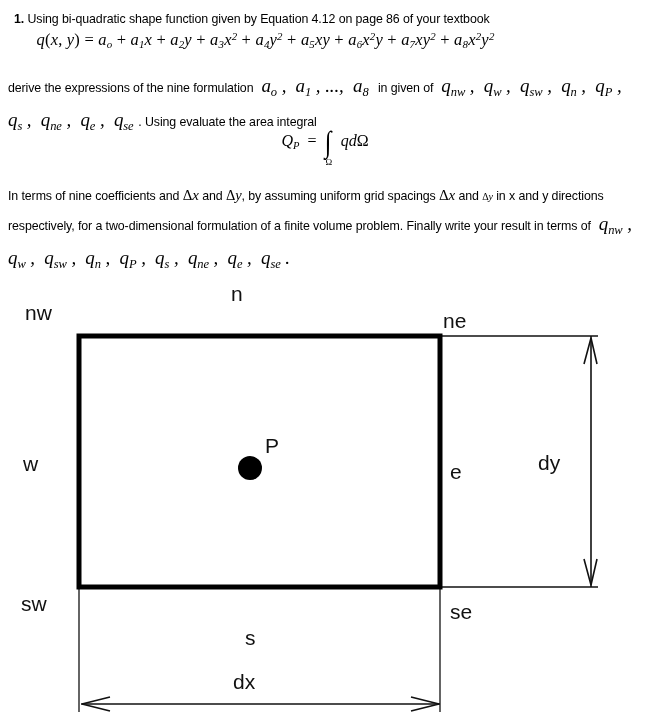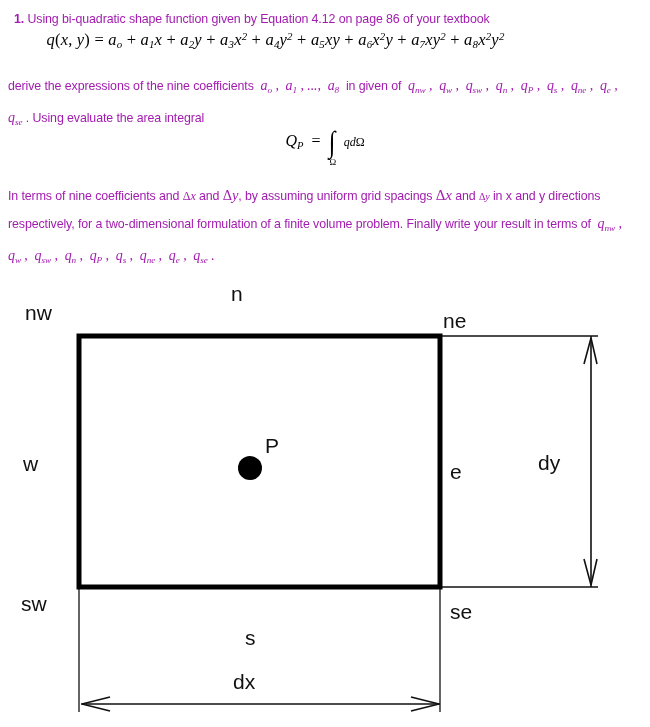--- a/index.html
+++ b/index.html
@@ -22,53 +22,53 @@
     left: 0;
     top: 0;
     width: 650px;
     padding: 0 8px;
     box-sizing: border-box;
   }
 
   .para {
     font-size: 12.4px;
     line-height: 27px;
-    color: #a21caf;
+    color: #000000;
     letter-spacing: -0.1px;
   }
 
   .para-1 { margin: 6px 0 0 6px; }
 
   b.num { font-weight: bold; }
 
   
   .math {
     font-family: "Liberation Serif", serif;
     font-style: italic;
-    font-size: 14px;
+    font-size: 19px;
   }
   .math-up {
     font-family: "Liberation Serif", serif;
     font-style: normal;
   }
   sub {
     font-size: 0.66em;
     vertical-align: -0.30em;
     font-style: italic;
   }
   sup {
     font-size: 0.66em;
     vertical-align: 0.50em;
     font-style: italic;
   }
 
   
   .eq-shape {
     position: absolute;
-    left: 16px;
+    left: 6px;
     top: 30px;
     width: 519px;
     text-align: center;
     font-family: "Liberation Serif", serif;
     font-style: italic;
     font-size: 16.5px;
     letter-spacing: 0.2px;
   }
   .eq-shape .op { font-style: normal; }
 
@@ -131,44 +131,44 @@
 
 </div>
 
 <div class="eq-shape">
   <span class="math-up"><i>q</i>(<i>x</i>,&nbsp;<i>y</i>)</span>
   <span class="op"> = </span>
   <span><i>a</i><sub>o</sub></span><span class="op"> + </span><span><i>a</i><sub>1</sub><i>x</i></span><span class="op"> + </span><span><i>a</i><sub>2</sub><i>y</i></span><span class="op"> + </span><span><i>a</i><sub>3</sub><i>x</i><sup>2</sup></span><span class="op"> + </span><span><i>a</i><sub>4</sub><i>y</i><sup>2</sup></span><span class="op"> + </span><span><i>a</i><sub>5</sub><i>xy</i></span><span class="op"> + </span><span><i>a</i><sub>6</sub><i>x</i><sup>2</sup><i>y</i></span><span class="op"> + </span><span><i>a</i><sub>7</sub><i>xy</i><sup>2</sup></span><span class="op"> + </span><span><i>a</i><sub>8</sub><i>x</i><sup>2</sup><i>y</i><sup>2</sup></span>
 </div>
 
 <div class="para" style="position:absolute; left:8px; top:72px; width:630px;">
-  <span>derive the expressions of the nine coefficients</span>
+  <span>derive the expressions of the nine formulation</span>
   <span class="math">
     &nbsp;<i>a</i><sub>o</sub> ,&nbsp; <i>a</i><sub>1</sub> , ...,&nbsp; <i>a</i><sub>8</sub>&nbsp;
   </span>
   <span>in given of</span>
   <span class="math">
     &nbsp;<i>q</i><sub>nw</sub> ,&nbsp; <i>q</i><sub>w</sub> ,&nbsp; <i>q</i><sub>sw</sub> ,&nbsp; <i>q</i><sub>n</sub> ,&nbsp; <i>q</i><sub>P</sub> ,&nbsp; <i>q</i><sub>s</sub> ,&nbsp;
     <i>q</i><sub>ne</sub> ,&nbsp; <i>q</i><sub>e</sub> ,&nbsp; <i>q</i><sub>se</sub>
   </span><span>. Using evaluate the area integral</span>
 </div>
 
 <div class="eq-integral">
   <span class="math" style="font-size:16px;"><i>Q</i><sub>P</sub></span>
   <span>&nbsp;=&nbsp;</span>
   <span class="int-wrap">
     <span class="int-sign">∫</span>
     <span class="int-lower">Ω</span>
   </span>
-  <span class="math" style="font-size:12px;">&nbsp;<i>qd</i><span style="font-style:normal;">Ω</span></span>
+  <span class="math" style="font-size:16px;">&nbsp;<i>qd</i><span style="font-style:normal;">Ω</span></span>
 </div>
 
 <div class="para" style="position:absolute; left:8px; top:182px; width:632px;">
   <span>In terms of nine coefficients and
-    <span class="math-up" style="font-size:12px;">Δ<i>x</i></span> and
+    <span class="math-up" style="font-size:15px;">Δ<i>x</i></span> and
     <span class="math-up" style="font-size:14.5px;">Δ<i>y</i></span>, by assuming uniform grid spacings
     <span class="math-up" style="font-size:15px;">Δ<i>x</i></span> and
     <span class="math-up" style="font-size:10px;">Δ<i>y</i></span> in x and y directions respectively, for a two-dimensional formulation of a finite volume problem. Finally write your result in terms of</span>
   <span class="math">
     &nbsp;<i>q</i><sub>nw</sub> ,&nbsp; <i>q</i><sub>w</sub> ,&nbsp; <i>q</i><sub>sw</sub> ,&nbsp; <i>q</i><sub>n</sub> ,&nbsp; <i>q</i><sub>P</sub> ,&nbsp; <i>q</i><sub>s</sub> ,&nbsp;
     <i>q</i><sub>ne</sub> ,&nbsp; <i>q</i><sub>e</sub> ,&nbsp; <i>q</i><sub>se</sub> .
   </span>
 </div>
 
 <div id="diagram">

